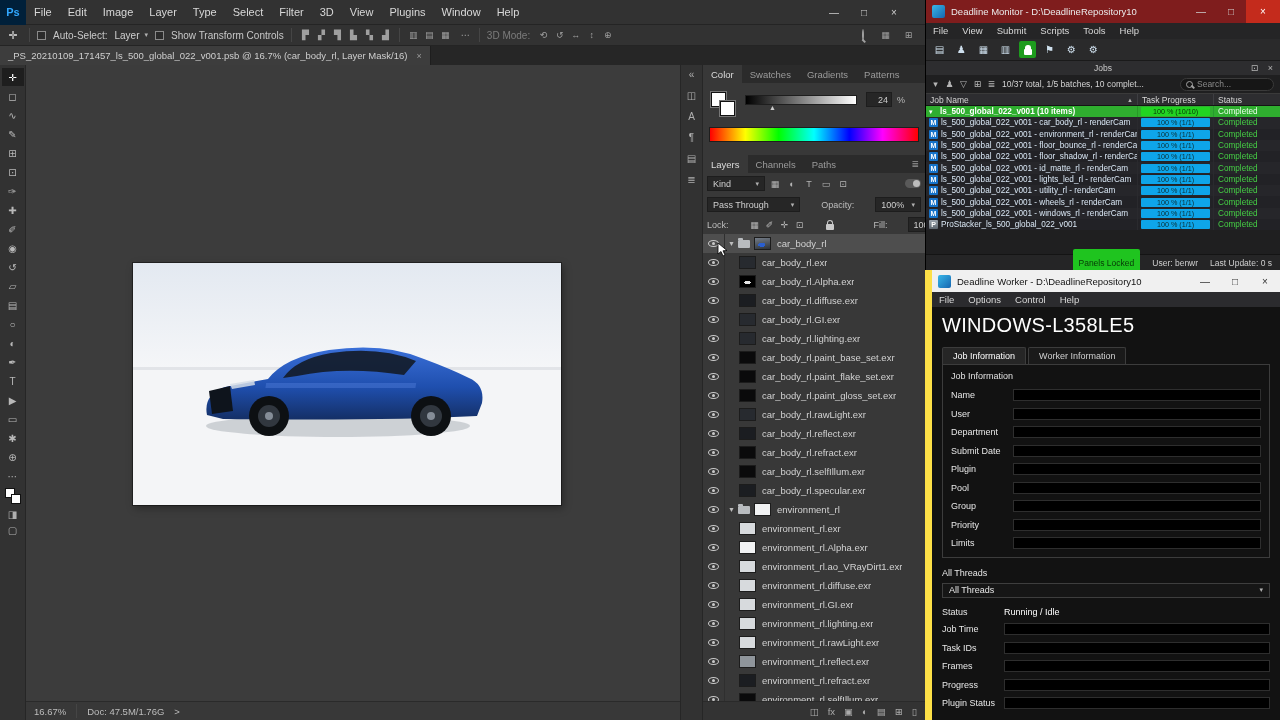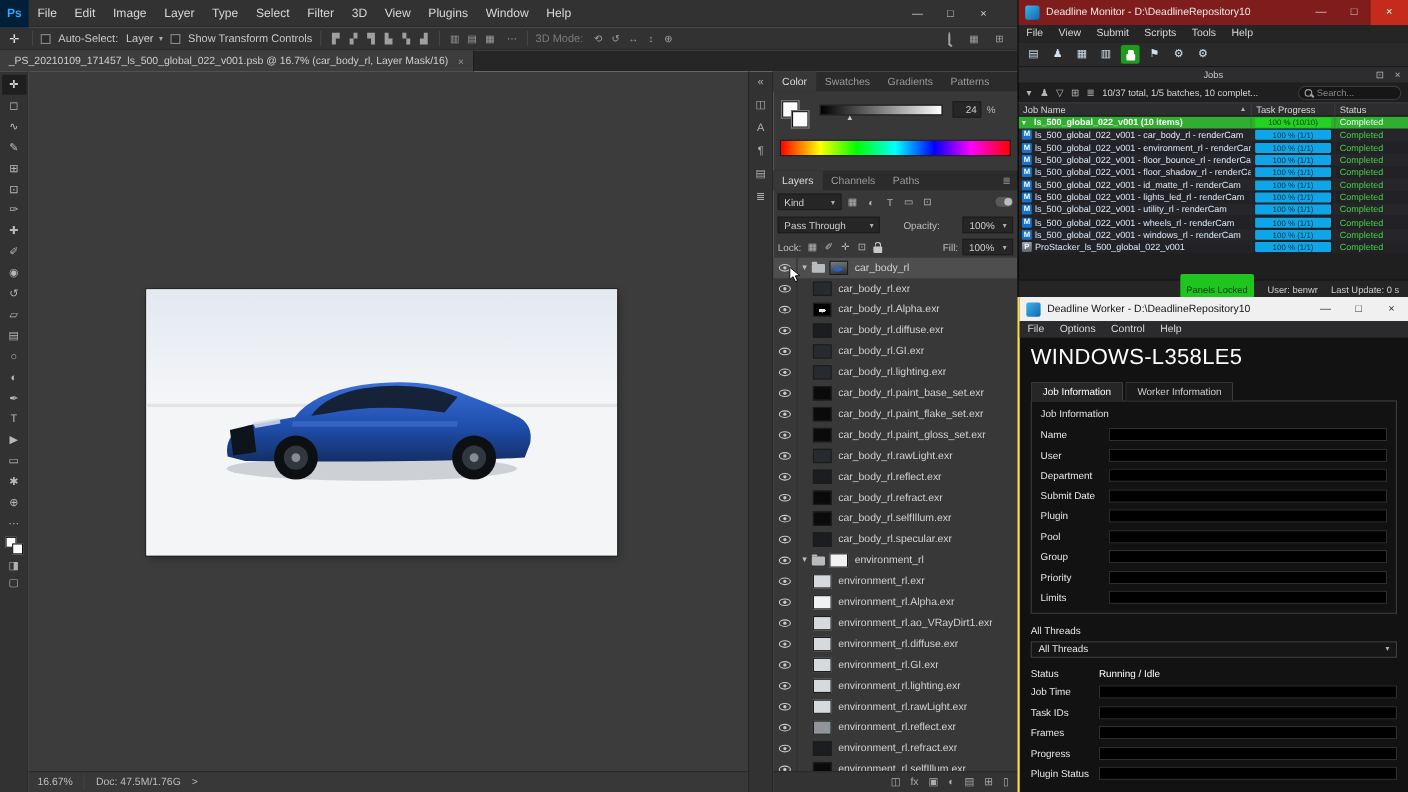--- a/index.html
+++ b/index.html
@@ -1,19 +1,19 @@
 <!DOCTYPE html>
 <html><head>
 <meta charset="utf-8">
 <style>
   * { box-sizing: border-box; margin: 0; padding: 0; }
   html,body { width:1280px; height:720px; overflow:hidden; background:#101010;
     font-family:"Liberation Sans","DejaVu Sans",sans-serif; }
   
-  .ps { position:absolute; left:0; top:0; width:925px; height:720px; background:#ffffff; }
+  .ps { position:absolute; left:0; top:0; width:925px; height:720px; background:#4c1d95; }
   .ps-titlebar { height:25px; display:flex; align-items:center; background:#323232; border-bottom:1px solid #242424; }
   .ps-logo { width:26px; height:25px; background:#00203a; color:#31a8ff; font-size:11px; font-weight:bold;
     display:flex; align-items:center; justify-content:center; flex:none; }
   .menubar { display:flex; align-items:center; height:100%; }
   .menuitem { padding:0 8px; font-size:11px; color:#d8d8d8; line-height:25px; white-space:nowrap; }
   .winbtns { margin-left:auto; margin-right:16px; display:flex; height:100%; }
   .winbtn { width:30px; display:flex; align-items:center; justify-content:center; color:#cfcfcf; font-size:10px; }
   .winbtn.close-red { background:#c42b1c; color:#fff; width:34px; }
   .ps-options { height:21px; background:#323232; border-bottom:1px solid #242424; display:flex; align-items:center;
     font-size:10px; color:#c8c8c8; padding-left:4px; gap:7px; }
@@ -68,21 +68,21 @@
   .layers-wrap { flex:1; display:flex; flex-direction:column; min-height:0; }
   .filter-row { height:21px; display:flex; align-items:center; gap:3px; padding:0 4px; flex:none; }
   .box { background:#262626; border:1px solid #1d1d1d; height:15px; display:flex; align-items:center; padding:0 5px; gap:5px; font-size:9px; color:#cfcfcf; }
   .kindbox { width:58px; justify-content:space-between; }
   .filticon { width:14px; text-align:center; color:#b5b5b5; font-size:9px; }
   .filt-toggle { margin-left:auto; width:16px; height:9px; background:#5a5a5a; border-radius:5px; position:relative; }
   .filt-toggle::after { content:""; position:absolute; right:1px; top:1px; width:7px; height:7px; border-radius:50%; background:#bdbdbd; }
   .blend-row { height:21px; display:flex; align-items:center; gap:21px; padding:0 4px; flex:none; font-size:9px; color:#bdbdbd; }
   .passbox { width:94px; justify-content:space-between; }
   .opacbox { width:46px; justify-content:space-between; }
-  .lock-row { height:19px; display:flex; align-items:center; gap:4px; padding:0 4px; flex:none; font-size:9px; color:#bdbdbd; }
+  .lock-row { height:19px; display:flex; align-items:center; gap:20px; padding:0 4px; flex:none; font-size:9px; color:#bdbdbd; }
   .lockico { width:12px; text-align:center; color:#b5b5b5; font-size:9px; }
   .lock { width:8px; height:6px; background:#c9c9c9; position:relative; border-radius:1px; margin-top:4px; flex:none; }
   .lock::before { content:""; position:absolute; left:1px; top:-4px; width:4px; height:4px; border:1.5px solid #c9c9c9; border-bottom:none; border-radius:3px 3px 0 0; }
   .lock.white, .lock.white::before { background:#fff; border-color:#fff; }
   .lock.white { background:#fff; }
   .fillbox { width:46px; justify-content:space-between; }
   .layer-list { flex:1; overflow:hidden; position:relative; background:#383838; }
   .layer-row { height:19px; display:flex; align-items:center; font-size:9.5px; color:#d2d2d2; }
   .layer-row.sel { background:#4e4e4e; }
   .eye-cell { width:22px; align-self:stretch; border-right:1px solid #2f2f2f; display:flex; align-items:center; justify-content:center; flex:none; }
@@ -148,21 +148,21 @@
   .jrow.batch { background:#2fae2f; }
   .jrow.batch .c1 { color:#fff; font-weight:bold; border-right-color:#279927; }
   .jrow.batch .c2 { border-right-color:#27992f; }
   .jrow.batch .pbar { background:#22d422; color:#063306; }
   .jrow.batch .c3 { color:#eaffea; }
   .bchev { color:#fff; font-size:7px; width:8px; flex:none; }
   .m-status { height:16px; background:#252526; border-top:1px solid #141414; display:flex; align-items:center;
     justify-content:flex-end; gap:12px; padding-right:8px; flex:none; font-size:8.5px; color:#cfcfcf; }
   .chip { background:#1fc41f; color:#073807; padding:0 6px; height:28px; display:flex; align-items:center; border-radius:2px; font-size:8.5px; }
   
-  .worker { position:absolute; left:925px; top:270px; width:355px; height:450px; background:#121212; border-left:2px solid #fde047;
+  .worker { position:absolute; left:925px; top:270px; width:355px; height:450px; background:#121212; border-left:7px solid #fde047;
     display:flex; flex-direction:column; }
   .w-titlebar { height:22px; background:#f0f0f0; display:flex; align-items:center; flex:none; }
   .w-title { font-size:9.5px; color:#111; white-space:nowrap; }
   .w-titlebar .winbtn { color:#333; }
   .w-menubar { height:15px; background:#2b2b2e; display:flex; align-items:center; flex:none; }
   .w-menubar .menuitem { font-size:9.5px; padding:0 7px; line-height:15px; }
   .w-body { flex:1; padding:5px 10px 0; overflow:hidden; }
   .hostname { font-size:20px; color:#fff; font-weight:400; margin:2px 0 10px; letter-spacing:.3px; }
   .w-tabs { display:flex; font-size:9px; color:#cfcfcf; }
   .wtab { padding:3px 10px; border:1px solid #3c3c3c; border-bottom:none; background:#1a1a1a; margin-right:2px; border-radius:2px 2px 0 0; }

